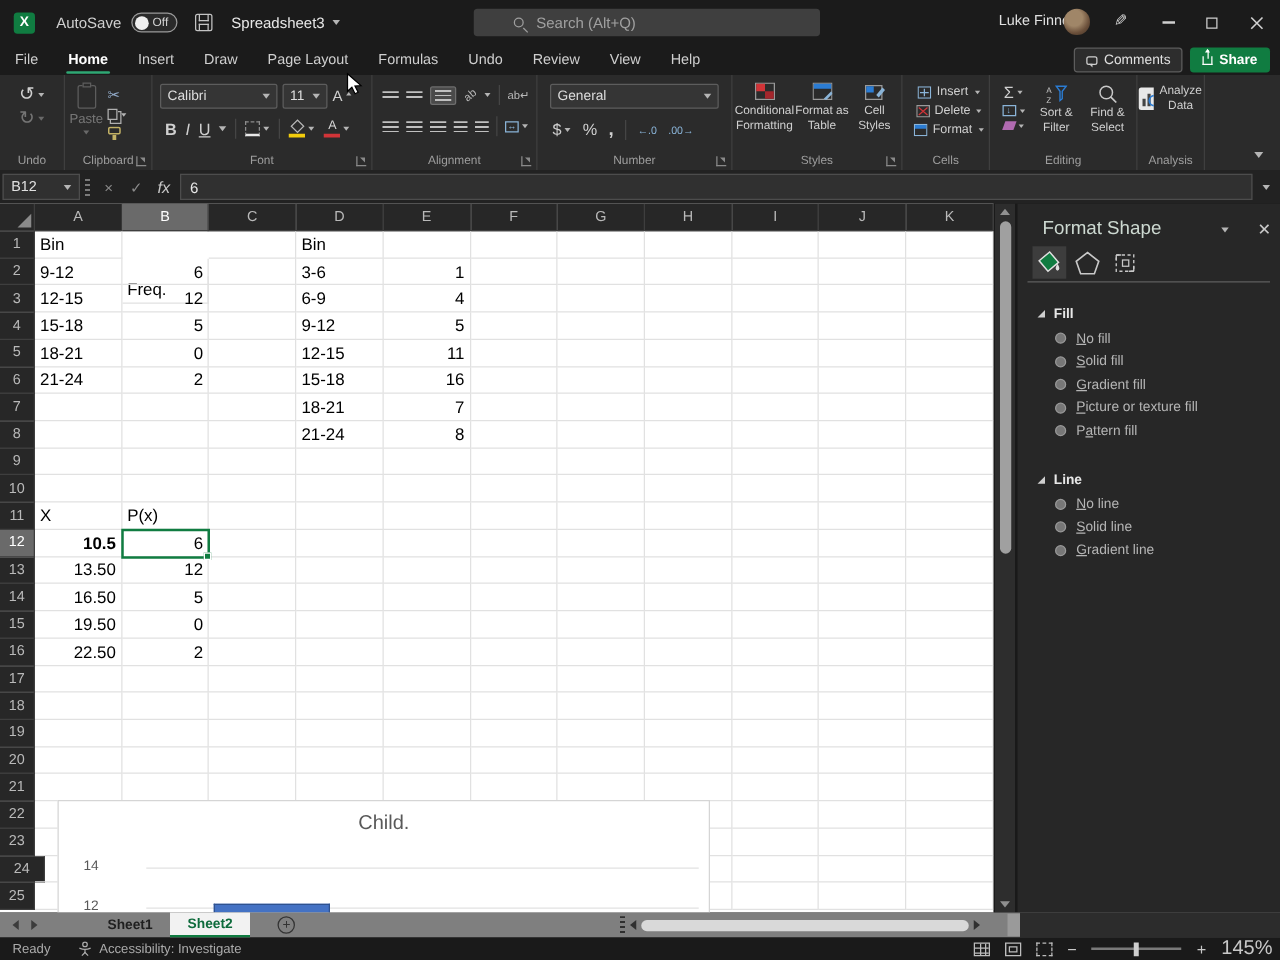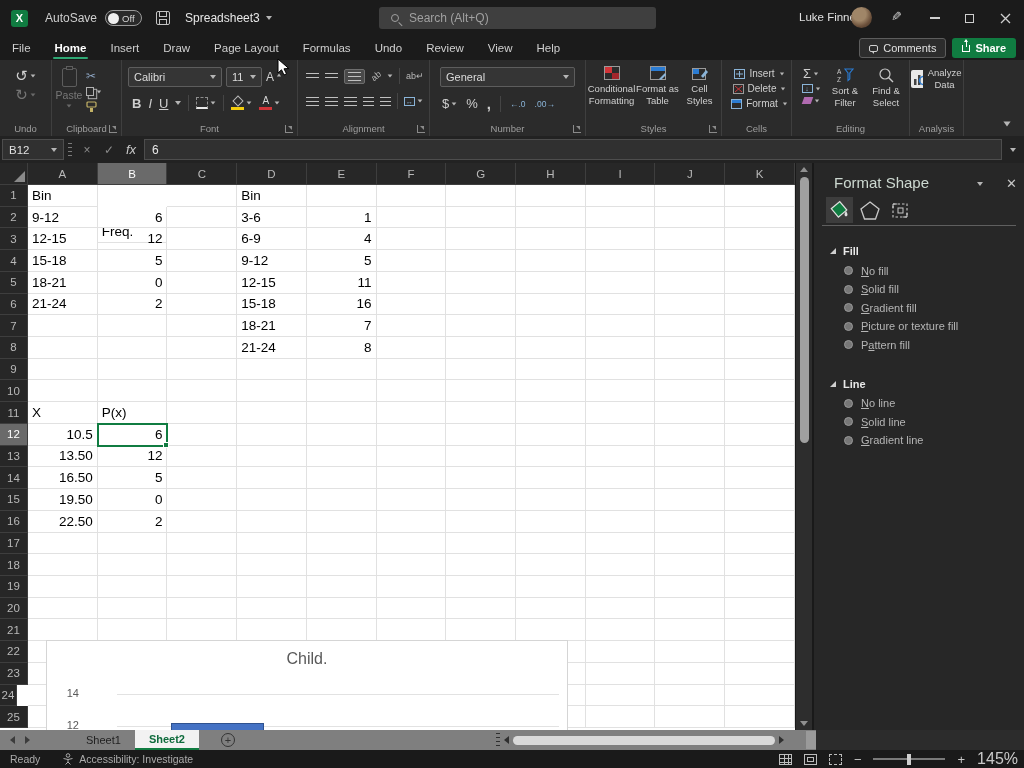--- a/index.html
+++ b/index.html
@@ -18,21 +18,21 @@
   #autosave-knob { width:11px; height:11px; border-radius:50%; background:#f0f0f0; margin-left:2px; }
   #autosave-state { font-size:9.5px; color:#d6d6d6; margin-left:3px; }
   #save-icon { width:14px; height:14px; border:1.4px solid #c3c3c3; border-radius:2px; margin-left:14px; position:relative; }
   #save-icon::before { content:""; position:absolute; left:2px; top:0; width:6px; height:4px; border:1px solid #c3c3c3; border-top:none; }
   #save-icon::after { content:""; position:absolute; left:2px; bottom:0; width:6px; height:4px; border:1px solid #c3c3c3; border-bottom:none; }
   #doc-title { margin-left:15px; color:#e8e8e8; }
   .caret { width:0; height:0; border-left:3.5px solid transparent; border-right:3.5px solid transparent;
     border-top:4px solid #b5b5b5; display:inline-block; }
   #title-caret { margin-left:6px; }
   #search-box { position:absolute; left:379px; top:7px; width:277px; height:22px; background:#3f3f3f;
-    border-radius:3px; display:flex; align-items:center; }
+    border-radius:3px; display:flex; align-items:center;padding-left:20px; }
   .mag { width:8px; height:8px; border:1.4px solid #9f9f9f; border-radius:50%; position:relative; flex:none; }
   .mag::after { content:""; position:absolute; left:7px; top:7px; width:5px; height:1.4px; background:#9f9f9f; transform:rotate(45deg); transform-origin:0 0; }
   #search-box .mag { margin-left:12px; }
   #search-input { background:transparent; border:none; outline:none; color:#a8a8a8; font-size:12px; margin-left:10px; width:220px; font-family:"Liberation Sans",sans-serif; }
   #search-input::placeholder { color:#a0a0a0; }
   #user-name { position:absolute; left:799px; top:11px; font-size:11.5px; color:#e0e0e0; }
   #avatar { position:absolute; left:851px; top:7px; width:21px; height:21px; border-radius:50%;
     background:radial-gradient(circle at 40% 35%, #a08668 0 35%, #6a4f3a 65%, #3c2e22); }
   #pencil-ic { position:absolute; left:891px; top:9px; color:#cfcfcf; font-size:13px; transform:scaleX(-1); }
   .winbtn { position:absolute; top:0; width:34px; height:36px; display:flex; align-items:center; justify-content:center; }
@@ -127,21 +127,21 @@
   .sect-head { display:flex; align-items:center; gap:7px; margin:10px 0 8px 16px; }
   .sect-tri { width:0; height:0; border-bottom:6px solid #cfcfcf; border-left:6px solid transparent; }
   .sect-title { font-size:11px; font-weight:bold; color:#e8e8e8; }
   .popt { display:flex; align-items:center; gap:8px; margin:0 0 7.5px 30px; height:11px; }
   .radio { width:9px; height:9px; border-radius:50%; background:#777; border:1px solid #999; flex:none; }
   .popt span { font-size:11px; color:#b5b5b5; }
 
   
   #sheetbar { position:absolute; left:0; top:730px; width:1024px; height:20px; background:#7f7f7f; display:flex; align-items:center; }
   #sheetbar .navs { display:flex; gap:10px; margin-left:10px; width:44px; }
-  .sheet-tab { height:20px; padding:0 14px; font-size:11px; display:flex; align-items:center; color:#1f1f1f; }
+  .sheet-tab { height:20px; padding:0 14px; font-size:11px; display:flex; align-items:center; color:#1f1f1f;font-weight:bold; }
   .sheet-tab.active { background:#f2f2f2; color:#0e6b3c; font-weight:bold; border-bottom:2px solid #107c41; }
   #add-sheet { width:14px; height:14px; border:1.2px solid #333; border-radius:50%; margin-left:22px;
     color:#333; font-size:11px; line-height:11px; display:flex; align-items:center; justify-content:center; }
   #hscroll { position:absolute; left:492px; top:733px; width:314px; height:14px; display:flex; align-items:center; }
   #hthumb { height:9px; width:262px; background:#d9d9d9; border-radius:5px; margin:0 4px; }
   #hs-corner { position:absolute; left:806px; top:731px; width:10px; height:18px; background:#9a9a9a; }
   #sheetbar-darkright { position:absolute; left:816px; top:730px; width:208px; height:20px; background:#2c2c2c; }
 
   
   #statusbar { position:absolute; left:0; top:750px; width:1024px; height:18px; background:#1a1a1a;
@@ -611,21 +611,21 @@
       <div class="cell" style="left: 167.44px; top: 239.2px; width: 69.72px; height: 21.72px;"></div>
       <div class="cell" style="left: 237.16px; top: 239.2px; width: 69.72px; height: 21.72px;"></div>
       <div class="cell" style="left: 306.88px; top: 239.2px; width: 69.72px; height: 21.72px;"></div>
       <div class="cell" style="left: 376.6px; top: 239.2px; width: 69.72px; height: 21.72px;"></div>
       <div class="cell" style="left: 446.32px; top: 239.2px; width: 69.72px; height: 21.72px;"></div>
       <div class="cell" style="left: 516.04px; top: 239.2px; width: 69.72px; height: 21.72px;"></div>
       <div class="cell" style="left: 585.76px; top: 239.2px; width: 69.72px; height: 21.72px;"></div>
       <div class="cell" style="left: 655.48px; top: 239.2px; width: 69.72px; height: 21.72px;"></div>
       <div class="cell" style="left: 725.2px; top: 239.2px; width: 69.72px; height: 21.72px;"></div>
       <div class="rhead hl" style="left: 0px; top: 260.92px; width: 28px; height: 21.72px;">12</div>
-      <div class="cell num" style="left: 28px; top: 260.92px; width: 69.72px; height: 21.72px;">10.5</div>
+      <div class="cell num" style="left: 28px; top: 260.92px; width: 69.72px; height: 21.72px; font-weight: bold;">10.5</div>
       <div class="cell num" style="left: 97.72px; top: 260.92px; width: 69.72px; height: 21.72px;">6</div>
       <div class="cell" style="left: 167.44px; top: 260.92px; width: 69.72px; height: 21.72px;"></div>
       <div class="cell" style="left: 237.16px; top: 260.92px; width: 69.72px; height: 21.72px;"></div>
       <div class="cell" style="left: 306.88px; top: 260.92px; width: 69.72px; height: 21.72px;"></div>
       <div class="cell" style="left: 376.6px; top: 260.92px; width: 69.72px; height: 21.72px;"></div>
       <div class="cell" style="left: 446.32px; top: 260.92px; width: 69.72px; height: 21.72px;"></div>
       <div class="cell" style="left: 516.04px; top: 260.92px; width: 69.72px; height: 21.72px;"></div>
       <div class="cell" style="left: 585.76px; top: 260.92px; width: 69.72px; height: 21.72px;"></div>
       <div class="cell" style="left: 655.48px; top: 260.92px; width: 69.72px; height: 21.72px;"></div>
       <div class="cell" style="left: 725.2px; top: 260.92px; width: 69.72px; height: 21.72px;"></div>
@@ -754,21 +754,21 @@
       <div class="cell" style="left: 97.72px; top: 499.84px; width: 69.72px; height: 21.72px;"></div>
       <div class="cell" style="left: 167.44px; top: 499.84px; width: 69.72px; height: 21.72px;"></div>
       <div class="cell" style="left: 237.16px; top: 499.84px; width: 69.72px; height: 21.72px;"></div>
       <div class="cell" style="left: 306.88px; top: 499.84px; width: 69.72px; height: 21.72px;"></div>
       <div class="cell" style="left: 376.6px; top: 499.84px; width: 69.72px; height: 21.72px;"></div>
       <div class="cell" style="left: 446.32px; top: 499.84px; width: 69.72px; height: 21.72px;"></div>
       <div class="cell" style="left: 516.04px; top: 499.84px; width: 69.72px; height: 21.72px;"></div>
       <div class="cell" style="left: 585.76px; top: 499.84px; width: 69.72px; height: 21.72px;"></div>
       <div class="cell" style="left: 655.48px; top: 499.84px; width: 69.72px; height: 21.72px;"></div>
       <div class="cell" style="left: 725.2px; top: 499.84px; width: 69.72px; height: 21.72px;"></div>
-      <div class="rhead" style="left: 0px; top: 521.56px; width: 17px; height: 21.72px;">24</div>
+      <div class="rhead" style="left: 0px; top: 521.56px; width: 36px; height: 21.72px;">24</div>
       <div class="cell" style="left: 28px; top: 521.56px; width: 69.72px; height: 21.72px;"></div>
       <div class="cell" style="left: 97.72px; top: 521.56px; width: 69.72px; height: 21.72px;"></div>
       <div class="cell" style="left: 167.44px; top: 521.56px; width: 69.72px; height: 21.72px;"></div>
       <div class="cell" style="left: 237.16px; top: 521.56px; width: 69.72px; height: 21.72px;"></div>
       <div class="cell" style="left: 306.88px; top: 521.56px; width: 69.72px; height: 21.72px;"></div>
       <div class="cell" style="left: 376.6px; top: 521.56px; width: 69.72px; height: 21.72px;"></div>
       <div class="cell" style="left: 446.32px; top: 521.56px; width: 69.72px; height: 21.72px;"></div>
       <div class="cell" style="left: 516.04px; top: 521.56px; width: 69.72px; height: 21.72px;"></div>
       <div class="cell" style="left: 585.76px; top: 521.56px; width: 69.72px; height: 21.72px;"></div>
       <div class="cell" style="left: 655.48px; top: 521.56px; width: 69.72px; height: 21.72px;"></div>

